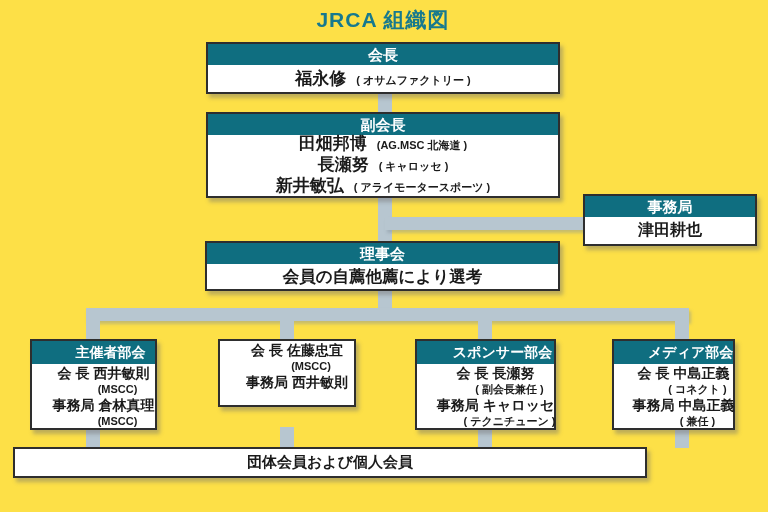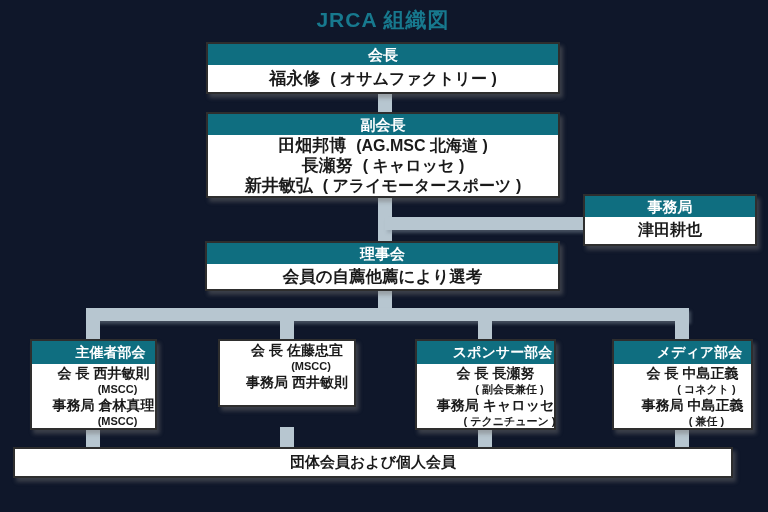--- a/index.html
+++ b/index.html
@@ -1,17 +1,17 @@
 <!DOCTYPE html>
 <html style="--title-teal: #17798e; --header-teal: #0f6e80; --connector: #b7c6d0; --border: #2e2e2e;"><head>
 <meta charset="utf-8">
 <style>
   html,body { margin:0; padding:0; background:#ffffff; }
   #stage {
-    position:relative; width:768px; height:512px; background:#0f172a;
+    position:relative; width:768px; height:512px; background:#fde047;
     font-family:"Liberation Sans","DejaVu Sans",sans-serif;
     font-weight:bold; color:#1a1a1a; overflow:hidden;
   }
   .title {
     position:absolute; left:206px; width:354px; top:6px;
     text-align:center; font-size:21px; letter-spacing:1px;
     color:var(--title-teal,#17798e);
   }
   .conn { position:absolute; background:var(--connector,#b7c6d0); }
   .conn.shadow { box-shadow:2px 3px 3px rgba(130,145,155,0.45); }
@@ -23,21 +23,21 @@
   }
   .box-header {
     background:var(--header-teal,#0f6e80); color:#ffffff;
     text-align:center; font-size:15px; line-height:21px; height:21px;
     white-space:nowrap; overflow:hidden;
   }
   .sub .box-header { font-size:14px; line-height:23px; height:23px;padding-left:34px; }
   .box-body { display:flex; flex-direction:column; justify-content:center; align-items:center; }
   .mrow { white-space:nowrap; text-align:center; }
   .mname { font-size:17px; }
-  .mnote { font-size:16px; margin-left:10px; }
+  .mnote { font-size:11px; margin-left:10px; }
   .chairman .box-body { height:27px; }
   .vice .box-body { height:61px; }
   .vice .mrow { line-height:20px; }
   .secretariat .box-body { height:27px; font-size:16px; }
   .board .box-body { height:25px; font-size:16.5px; }
   .sub .box-body { height:64px; justify-content:flex-start;padding-left:20px; }
   .srow { font-size:14px; line-height:19px; white-space:nowrap; text-align:center; }
   .sname { margin-left:4px; }
   .snote { font-size:11px; line-height:13px; text-align:center; padding-left:28px; white-space:nowrap; }
   .members-box .box-body { height:27px; font-size:15px; }
@@ -123,29 +123,29 @@
   <div class="box sub" style="left:415px; top:339px; width:141px;">
     <div class="box-header">スポンサー部会</div>
     <div class="box-body">
       <div class="srow"><span>会 長</span><span class="sname">長瀬努</span></div>
       <div class="snote">( 副会長兼任 )</div>
       <div class="srow"><span>事務局</span><span class="sname">キャロッセ</span></div>
       <div class="snote">( テクニチューン )</div>
     </div>
   </div>
 
-  <div class="box sub" style="left:612px; top:339px; width:141px;">
+  <div class="box sub" style="left:612px; top:339px; width:123px;">
     <div class="box-header">メディア部会</div>
     <div class="box-body">
       <div class="srow"><span>会 長</span><span class="sname">中島正義</span></div>
       <div class="snote">( コネクト )</div>
       <div class="srow"><span>事務局</span><span class="sname">中島正義</span></div>
       <div class="snote">( 兼任 )</div>
     </div>
   </div>
 
-  <div class="box members-box" style="left:13px; top:447px; width:720px;">
+  <div class="box members-box" style="left:13px; top:447px; width:634px;">
     <div class="box-body">
       <div class="mrow">団体会員および個人会員</div>
     </div>
   </div>
 
 </div>
 
 </body></html>

